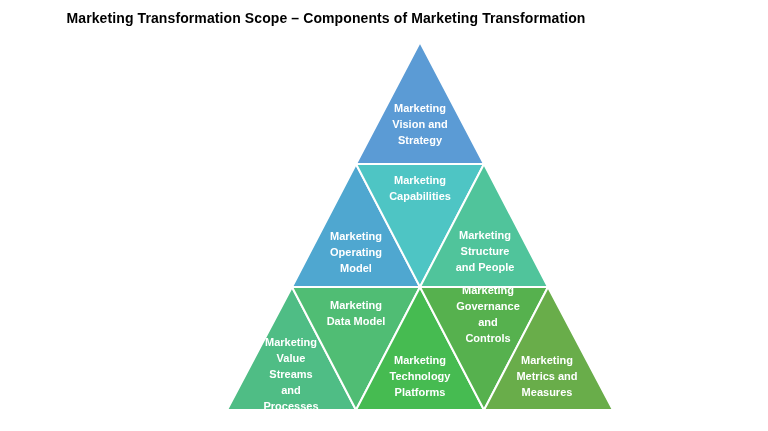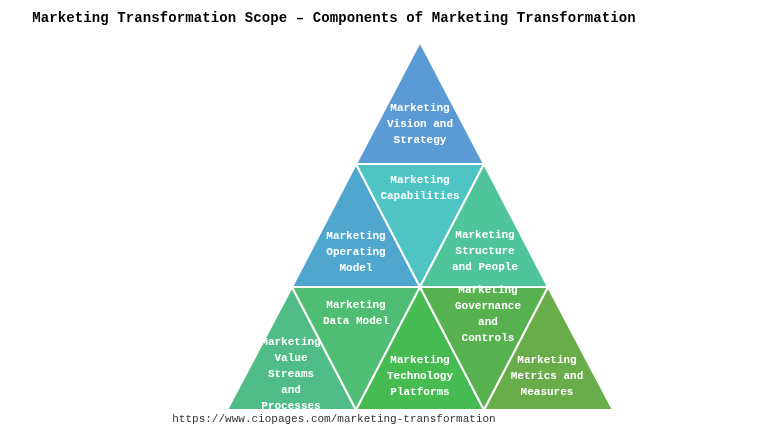--- a/index.html
+++ b/index.html
@@ -6,22 +6,21 @@
     margin: 0;
     padding: 0;
     background: #ffffff;
   }
   .slide {
     position: relative;
     width: 652px;
     height: 431px;
     background: #ffffff;
     overflow: hidden;
-    font-family: Liberation Mono, monospace;
-    padding-left: 16px;
+    font-family: Liberation Sans, sans-serif;
   }
   .title {
     position: absolute;
     top: 10px;
     left: 0;
     width: 100%;
     margin: 0;
     text-align: center;
     font-size: 14px;
     font-weight: bold;
@@ -108,15 +107,14 @@
 Platforms</div>
     <div class="seg-label" style="left:460px; top:315px;">Marketing
 Governance
 and
 Controls</div>
     <div class="seg-label" style="left:519px; top:377px;">Marketing
 Metrics and
 Measures</div>
   </div>
 
-  <div class="source">https://www.ciopages.com/marketing-transformation</div>
 
 </div>
 
 </body></html>

